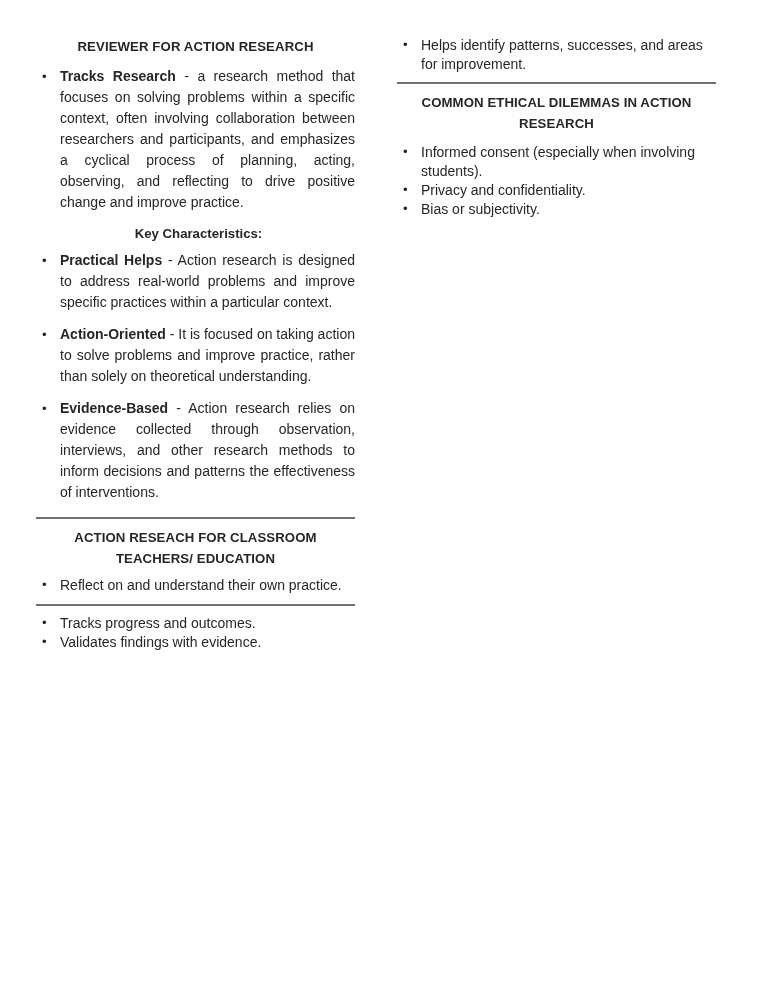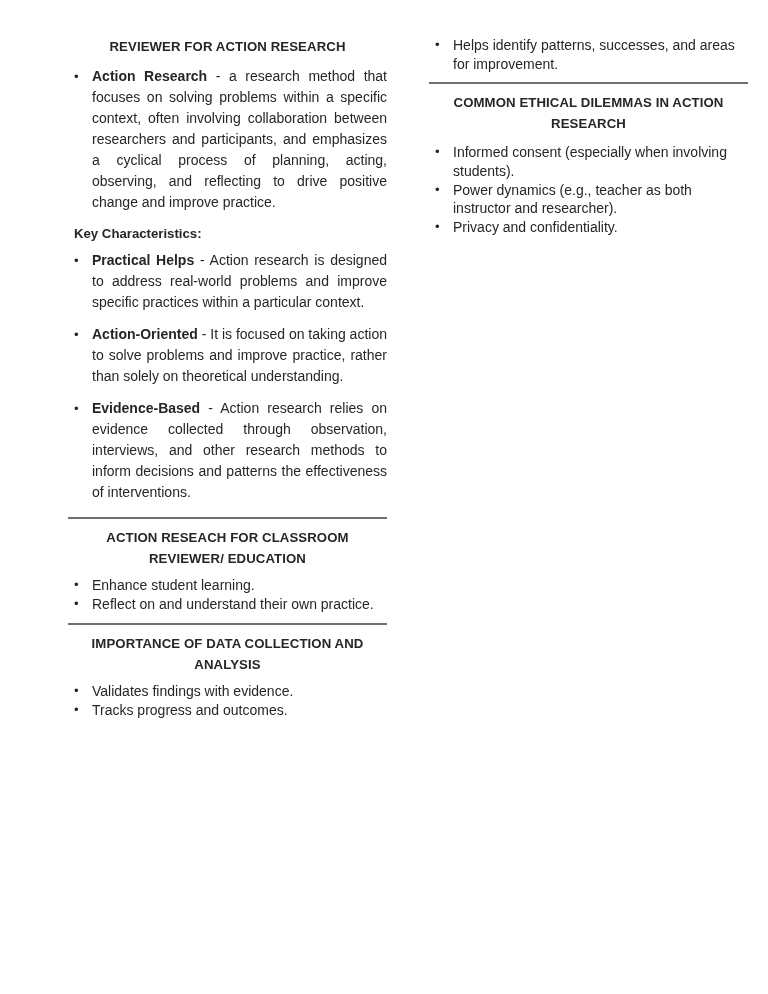--- a/index.html
+++ b/index.html
@@ -13,21 +13,21 @@
     position: relative;
     font-family: "Liberation Sans", sans-serif;
     color: #262626;
     overflow: hidden;
   }
 
   .page {
     position: absolute;
     inset: 0;
     display: flex;
-    padding: 36px 28px 0 68px;
+    padding: 36px 28px 0 36px;
     box-sizing: border-box;
     gap: 42px;
   }
 
   .column {
     width: 319px;
     flex: 0 0 319px;
   }
 
   
@@ -42,20 +42,21 @@
   }
   .heading.tight {
     margin-bottom: 7px;
   }
   .subheading {
     font-size: 13.2px;
     font-weight: bold;
     line-height: 21px;
     margin: 0 0 6px 0;
     padding-left: 6px;
+    text-align: center;
   }
 
   
   .rule {
     border: 0;
     border-top: 2px solid #6f6f6f;
     margin: 9px 0 8px 0;
     width: 100%;
   }
   .rule.top-gap {
@@ -114,21 +115,21 @@
 <body>
 
 <div class="page">
 
   <div class="column">
 
     <h1 class="heading">REVIEWER FOR ACTION RESEARCH</h1>
 
     <ul class="bullets justified">
       <li>
-        <span class="term">Action Research</span><span> - </span><span>a research method that focuses on solving problems within a specific context, often involving collaboration between researchers and participants, and emphasizes a cyclical process of planning, acting, observing, and reflecting to drive positive change and improve practice.</span>
+        <span class="term">Tracks Research</span><span> - </span><span>a research method that focuses on solving problems within a specific context, often involving collaboration between researchers and participants, and emphasizes a cyclical process of planning, acting, observing, and reflecting to drive positive change and improve practice.</span>
       </li>
     </ul>
 
     <div class="spacer-md"></div>
 
     <h2 class="subheading">Key Characteristics:</h2>
 
     <ul class="bullets justified">
       <li>
         <span class="term">Practical Helps</span><span> - </span><span>Action research is designed to address real-world problems and improve specific practices within a particular context.</span>
@@ -136,49 +137,47 @@
       <li>
         <span class="term">Action-Oriented</span><span> - </span><span>It is focused on taking action to solve problems and improve practice, rather than solely on theoretical understanding.</span>
       </li>
       <li>
         <span class="term">Evidence-Based</span><span> - </span><span>Action research relies on evidence collected through observation, interviews, and other research methods to inform decisions and patterns the effectiveness of interventions.</span>
       </li>
     </ul>
 
     <hr class="rule top-gap">
 
-    <h2 class="heading tight">ACTION RESEACH FOR CLASSROOM REVIEWER/ EDUCATION</h2>
+    <h2 class="heading tight">ACTION RESEACH FOR CLASSROOM TEACHERS/ EDUCATION</h2>
 
     <ul class="bullets compact">
-      <li>Enhance student learning.</li>
       <li>Reflect on and understand their own practice.</li>
     </ul>
 
     <hr class="rule">
 
-    <h2 class="heading tight">IMPORTANCE OF DATA COLLECTION AND ANALYSIS</h2>
 
     <ul class="bullets compact">
+      <li>Tracks progress and outcomes.</li>
       <li>Validates findings with evidence.</li>
-      <li>Tracks progress and outcomes.</li>
     </ul>
 
   </div>
 
   <div class="column">
 
     <ul class="bullets compact">
       <li>Helps identify patterns, successes, and areas for improvement.</li>
     </ul>
 
     <hr class="rule">
 
     <h2 class="heading">COMMON ETHICAL DILEMMAS IN ACTION RESEARCH</h2>
 
     <ul class="bullets compact">
       <li>Informed consent (especially when involving students).</li>
-      <li>Power dynamics (e.g., teacher as both instructor and researcher).</li>
       <li>Privacy and confidentiality.</li>
+      <li>Bias or subjectivity.</li>
     </ul>
 
   </div>
 
 </div>
 
 </body></html>

